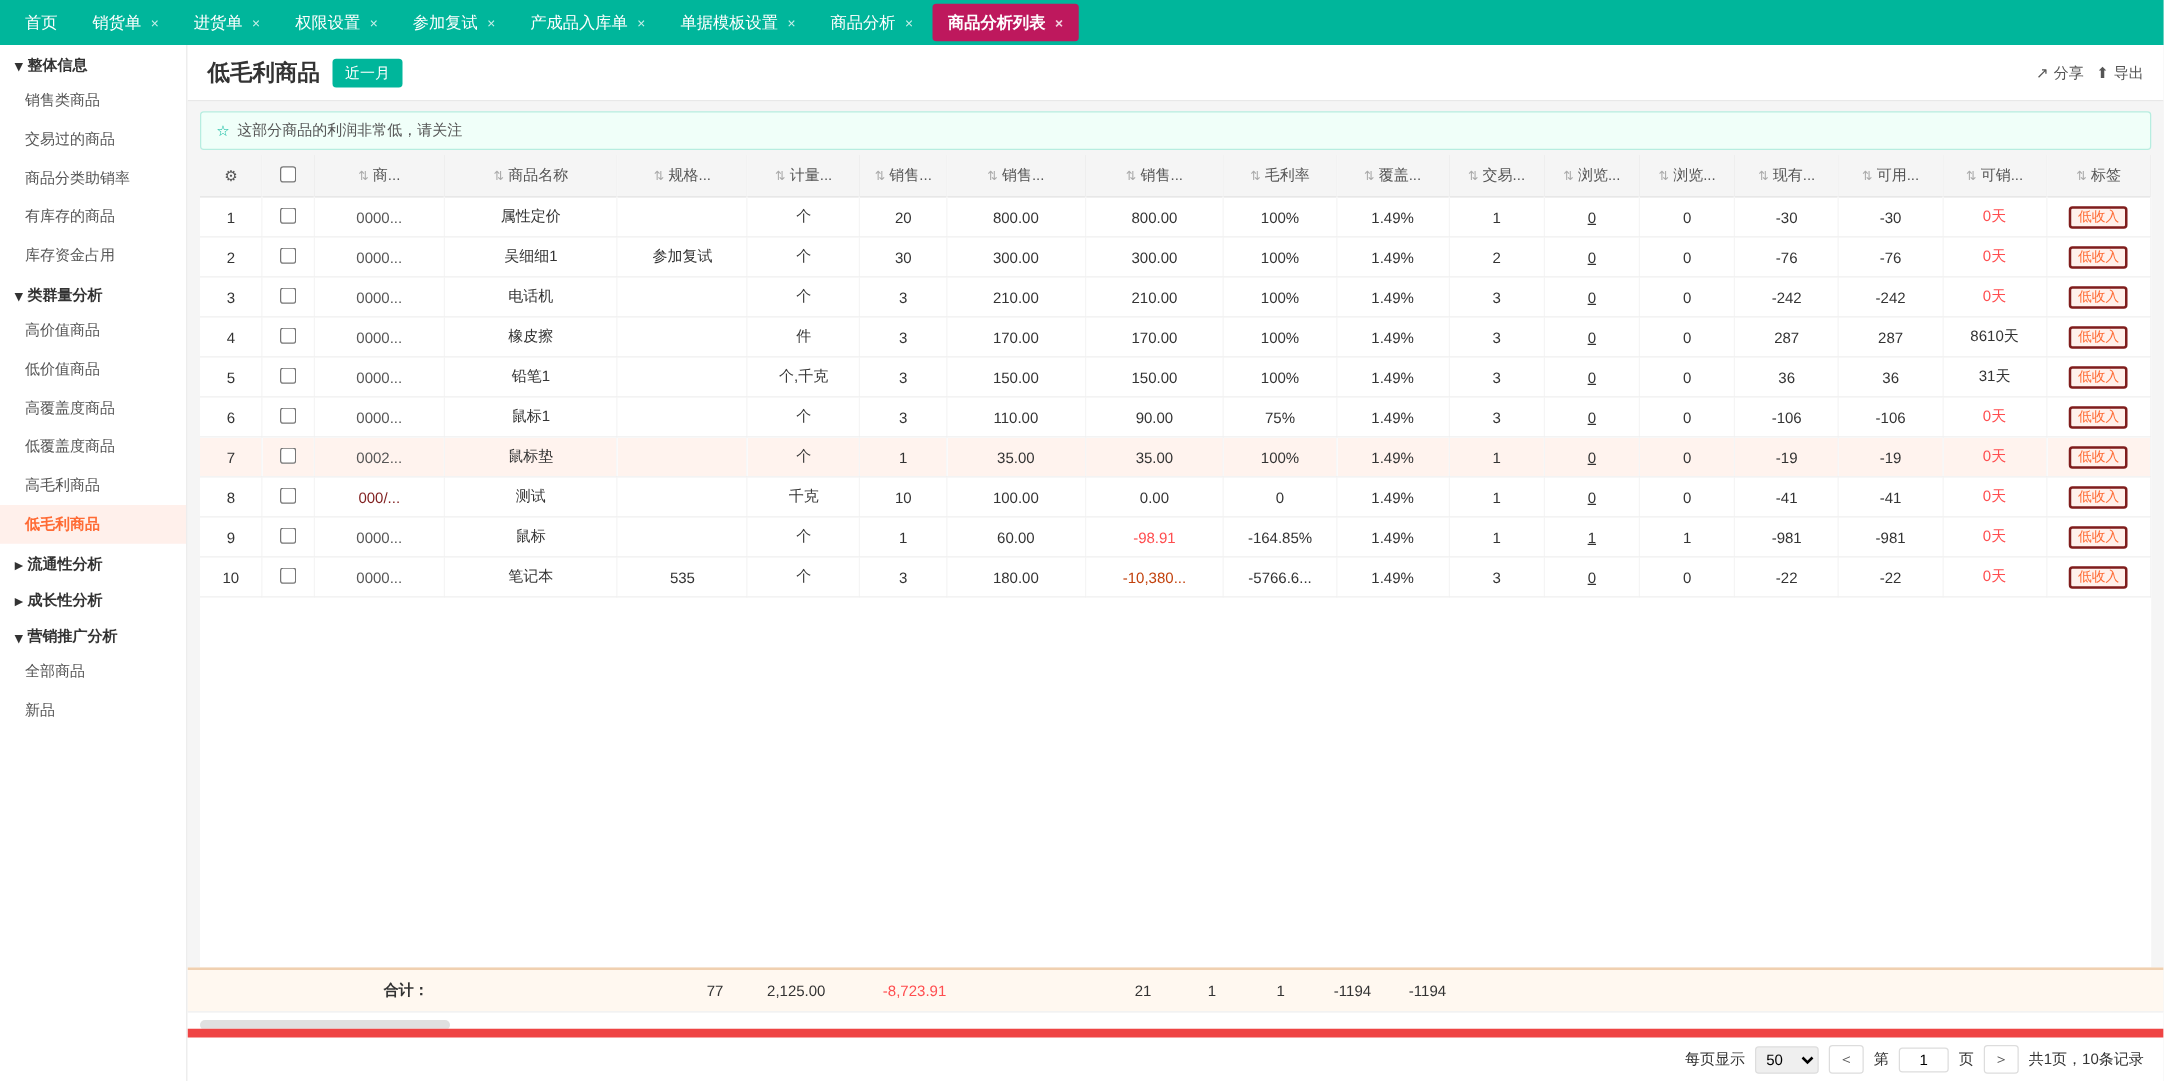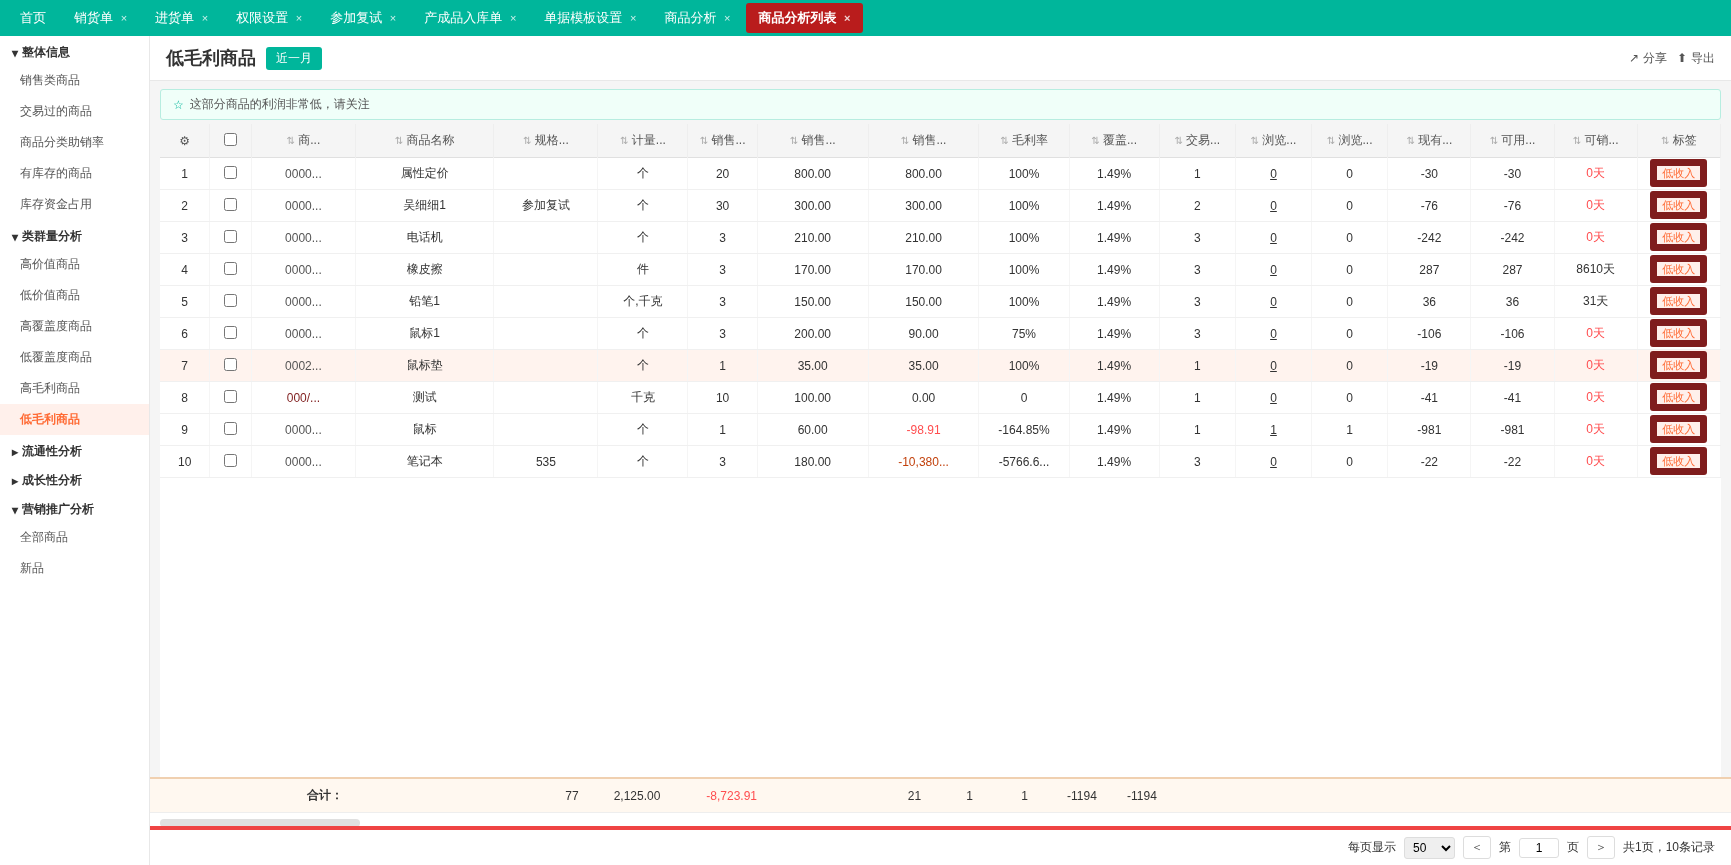--- a/index.html
+++ b/index.html
@@ -15,21 +15,21 @@
       gap: 4px;
     }
     .top-nav .nav-item {
       color: #fff;
       padding: 6px 12px;
       cursor: pointer;
       font-size: 13px;
       white-space: nowrap;
       border-radius: 3px;
     }
-    .top-nav .nav-item.active { background: #b91c1c; font-weight: bold; }
+    .top-nav .nav-item.active { background: #be185d; font-weight: bold; }
     .top-nav .nav-item .close-x { margin-left: 4px; font-size: 11px; opacity: 0.8; }
 
     
     .layout { display: flex; height: calc(100vh - 36px); overflow: hidden; }
 
     
     .sidebar {
       width: 150px;
       background: #fff;
       border-right: 1px solid #e8e8e8;
@@ -173,42 +173,42 @@
       border-right: 1px solid #f5f5f5;
       white-space: nowrap;
       overflow: hidden;
       text-overflow: ellipsis;
     }
     .data-table tbody tr.highlighted { background: #fff3ee; }
     .data-table tbody tr.highlighted td { background: #fff3ee; }
     .orange-tag {
       background: #fff0eb;
       color: #ff6b35;
-      border: 7px solid #7f1d1d;
+      border: 2px solid #7f1d1d;
       border-radius: 3px;
       padding: 1px 5px;
       font-size: 11px;
     }
 
     
     .footer-total {
       background: #fff8f0;
       border-top: 2px solid #f0d0b0;
       padding: 8px 16px;
       display: flex;
       align-items: center;
       gap: 0;
       flex-shrink: 0;
       font-size: 12px;
     }
 
     
     .pagination-bar {
       background: #fff;
-      border-top: 4px solid #ef4444;
+      border-top: 7px solid #ef4444;
       padding: 6px 16px;
       display: flex;
       align-items: center;
       justify-content: flex-end;
       gap: 8px;
       flex-shrink: 0;
       font-size: 12px;
     }
     .pagination-bar select {
       border: 1px solid #ddd;
@@ -545,21 +545,21 @@
     <td class="col-tag"><span class="orange-tag">低收入</span></td>
   </tr>
             <tr>
     <td class="col-idx">6</td>
     <td class="col-check"><input type="checkbox" style=""></td>
     <td class="col-code" style="color:#555;">0000...</td>
     <td class="col-name">鼠标1</td>
     <td class="col-spec"></td>
     <td class="col-unit">个</td>
     <td class="col-sales-qty">3</td>
-    <td class="col-sales-amt">200.00</td>
+    <td class="col-sales-amt">110.00</td>
     <td class="col-sales-profit">90.00</td>
     <td class="col-gross-margin">75%</td>
     <td class="col-coverage">1.49%</td>
     <td class="col-transaction">3</td>
     <td class="col-browse1"><span class="underline-val">0</span></td>
     <td class="col-browse2">0</td>
     <td class="col-current">-106</td>
     <td class="col-available">-106</td>
     <td class="col-sellable" style="color:#ff4d4f;">0天</td>
     <td class="col-tag"><span class="orange-tag">低收入</span></td>

